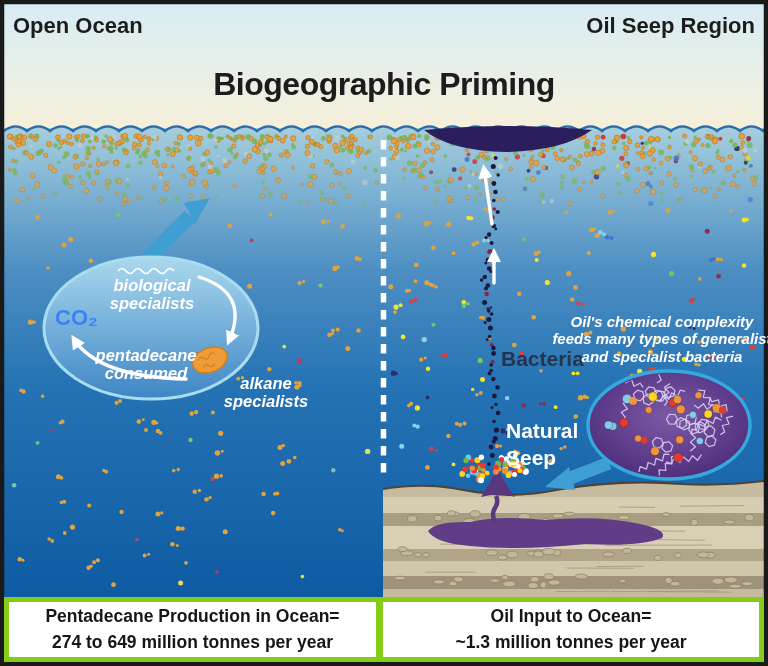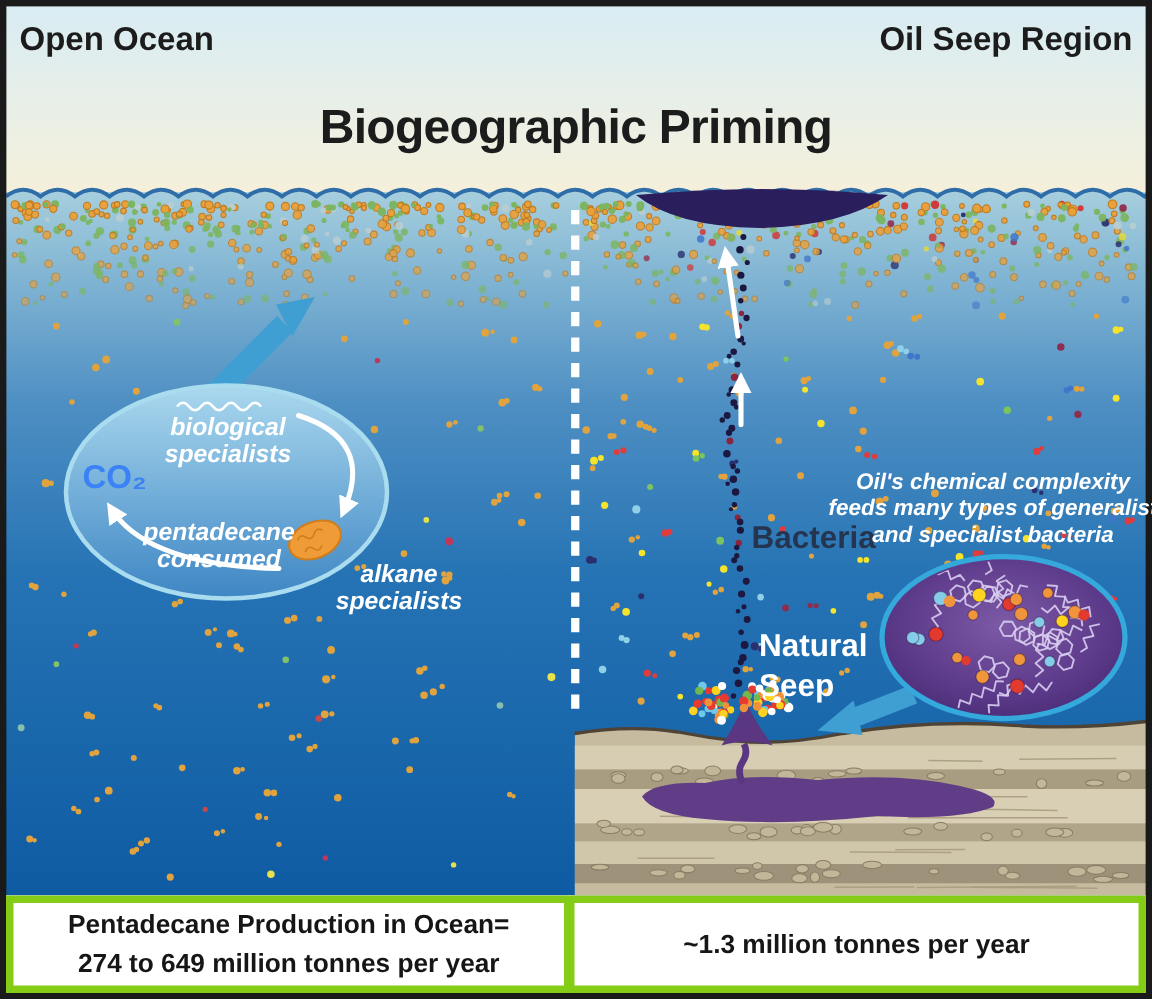--- a/index.html
+++ b/index.html
@@ -1443,16 +1443,17 @@
 
 <div class="lbl wit" style="left:551px;top:313px;width:222px;font-size:15px;line-height:1.15;">Oil's chemical complexity
 feeds many types of generalist
 and specialist bacteria</div>
 
 <div class="fbox" style="left:4px;width:377px;">
   <div>Pentadecane Production in Ocean=</div>
   <div>274 to 649 million tonnes per year</div>
 </div>
 <div class="fbox" style="left:378px;width:386px;">
+  <div>Oil Input to Ocean=</div>
   <div>~1.3 million tonnes per year</div>
 </div>
 
 </div>
 
 </body></html>

